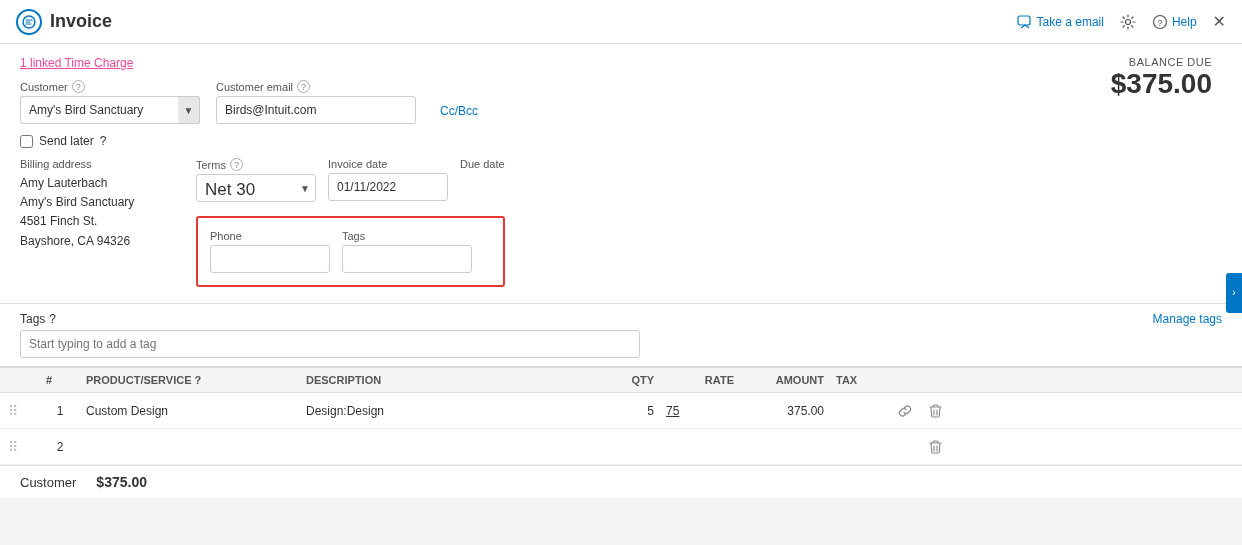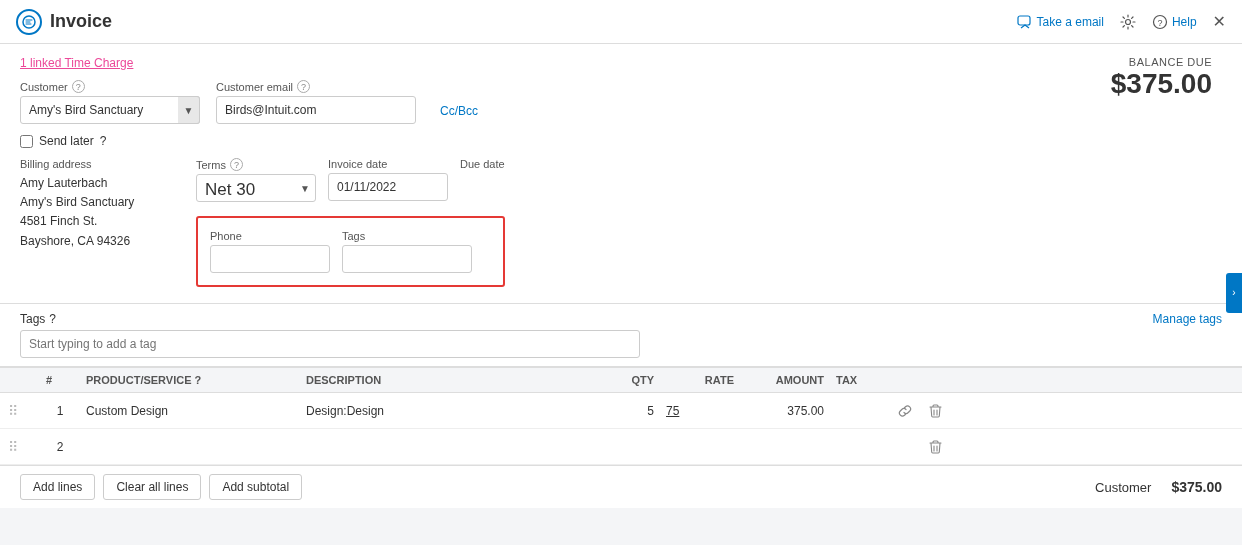--- a/index.html
+++ b/index.html
@@ -563,24 +563,19 @@
     <div class="table-cell"></div>
     <div class="table-cell trash-icon">
       <svg width="13" height="14" viewBox="0 0 13 14" fill="none">
         <path d="M1 3h11M4 3V2a1 1 0 0 1 1-1h3a1 1 0 0 1 1 1v1M5 6v5M8 6v5M2 3l.7 9a1 1 0 0 0 1 .93h5.6a1 1 0 0 0 1-.93L11 3" stroke="#888" stroke-width="1.1" stroke-linecap="round" stroke-linejoin="round"></path>
       </svg>
     </div>
   </div>
 </div>
 
 <div class="footer-row">
-  <div class="footer-buttons">
-    <button class="btn-outline">Add lines</button>
-    <button class="btn-outline">Clear all lines</button>
-    <button class="btn-outline">Add subtotal</button>
-  </div>
   <div class="subtotal-section">
     <span class="subtotal-label">Customer</span>
     <span class="subtotal-amount">$375.00</span>
   </div>
 </div>
 
 <div class="right-panel-toggle">›</div>
 
 </body></html>

